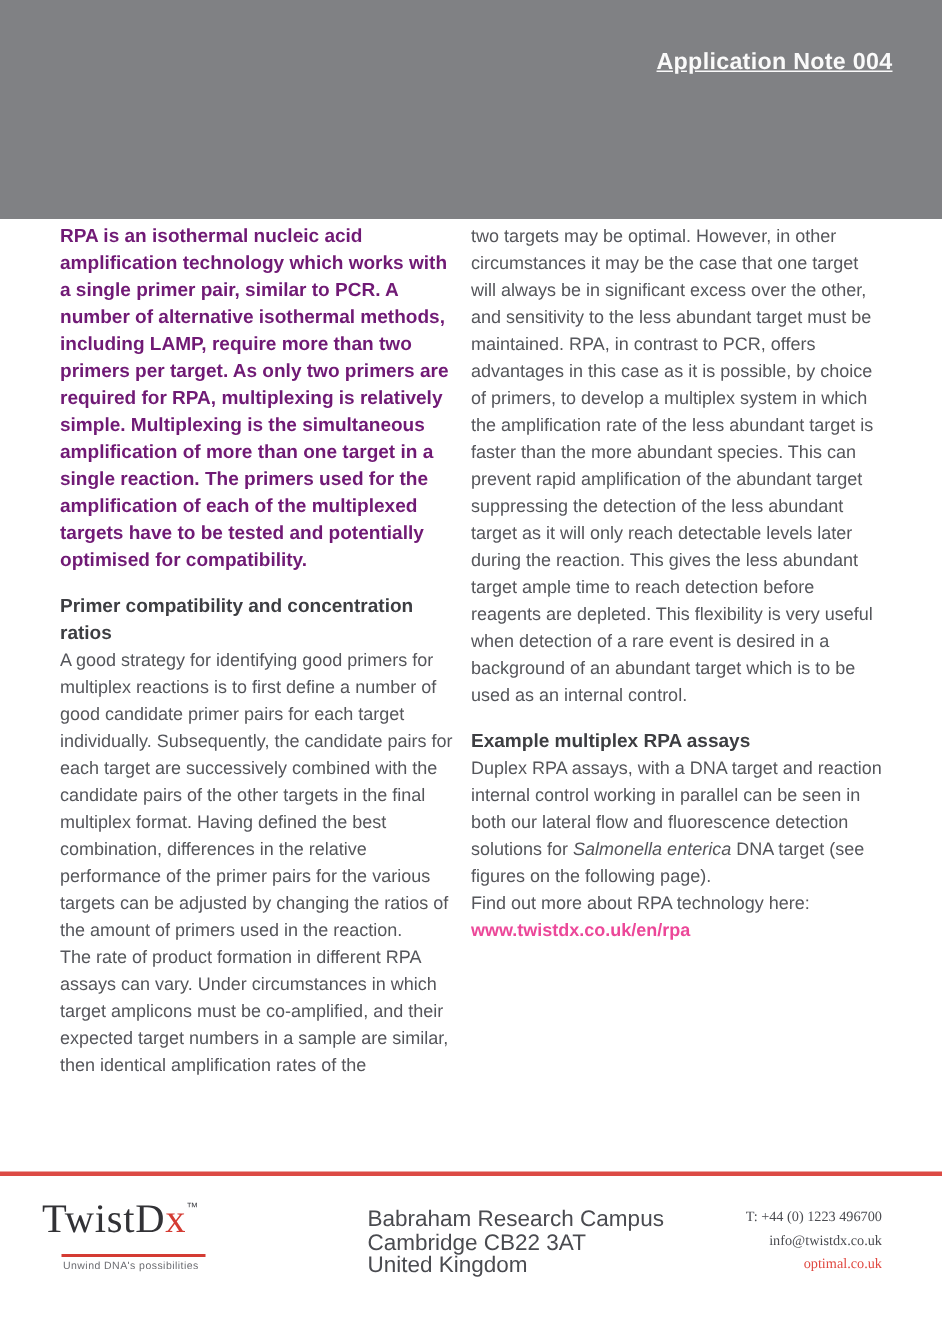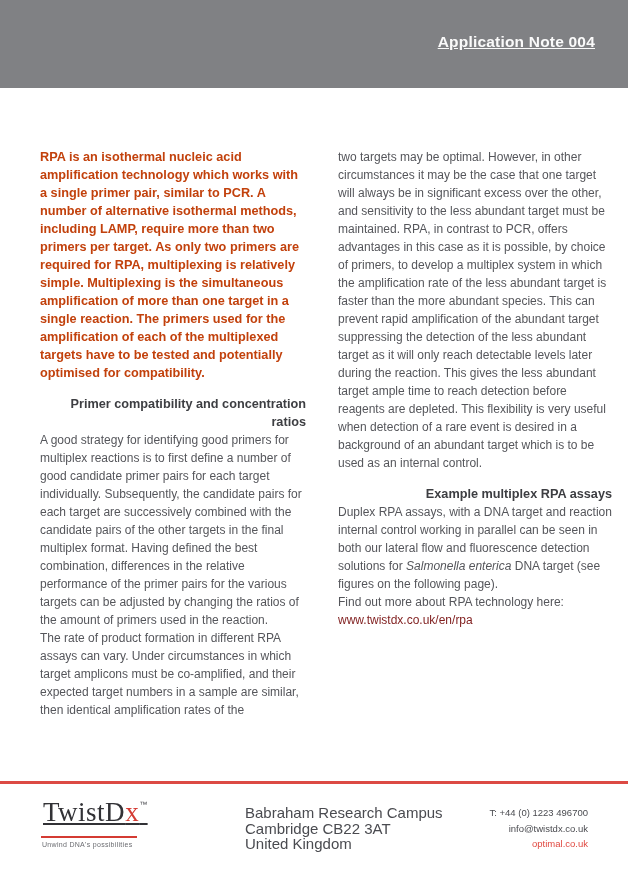--- a/index.html
+++ b/index.html
@@ -10,21 +10,21 @@
     background: #ffffff;
     overflow: hidden;
     font-family: "Liberation Sans", sans-serif;
   }
 
   
   .header {
     position: absolute;
     top: 0; left: 0;
     width: 628px;
-    height: 88px;
+    height: 146px;
     background: #808184;
     box-sizing: border-box;
     padding: 33px 33px 0 0;
     text-align: right;
   }
   .header-title {
     font-size: 15.5px;
     font-weight: bold;
     color: #fafafa;
     text-decoration: underline;
@@ -38,68 +38,67 @@
     color: #f2f2f2;
   }
 
   
   .col {
     position: absolute;
     top: 148px;
     box-sizing: border-box;
   }
   .col-left  { left: 40px;  width: 266px; }
-  .col-right { left: 338px; width: 274px; }
+  .col-right { left: 314px; width: 274px; }
 
   .col p {
     margin: 0;
     font-size: 12px;
     line-height: 18px;
     color: #55565b;
   }
   p.intro {
     font-size: 12.7px;
     line-height: 18px;
     font-weight: bold;
-    color: #c2410c;
+    color: #701a75;
   }
   .col h3 {
     margin: 13px 0 0 0;
     font-size: 12.7px;
     line-height: 18px;
     font-weight: bold;
     color: #3d3e42;
-    text-align: right;
   }
   .species { font-style: italic; }
   .key-label { font-weight: bold; color: #3d3e42; }
   .body-link {
-    color: #7f1d1d;
+    color: #ec4899;
     text-decoration: none;
     cursor: pointer;
+    font-weight: bold;
   }
 
   
   .divider {
     position: absolute;
     top: 781px; left: 0;
     width: 628px;
     height: 3px;
     background: #dc4a44;
   }
 
   
   .logo-text {
     position: absolute;
-    left: 43px; top: 797px;
+    left: 28px; top: 797px;
     font-family: "Liberation Serif", serif;
     font-size: 27px;
     color: #323236;
     letter-spacing: 0.5px;
-    text-decoration: underline;
   }
   .logo-x { color: #d43b33; }
   .logo-tm {
     font-size: 8px;
     vertical-align: 14px;
     color: #4a4b50;
     font-family: "Liberation Sans", sans-serif;
   }
   .logo-rule {
     position: absolute;
@@ -121,20 +120,21 @@
     line-height: 15.5px;
     color: #4a4b50;
   }
   .footer-contact {
     position: absolute;
     right: 40px; top: 805px;
     font-size: 9.5px;
     line-height: 15.5px;
     color: #4a4b50;
     text-align: right;
+    font-family: Liberation Serif, serif;
   }
   .footer-web { color: #e04840; cursor: pointer; }
 </style>
 </head>
 <body>
 
 <div class="page">
 
   <header class="header">
     <div class="header-title">Application Note 004</div>

